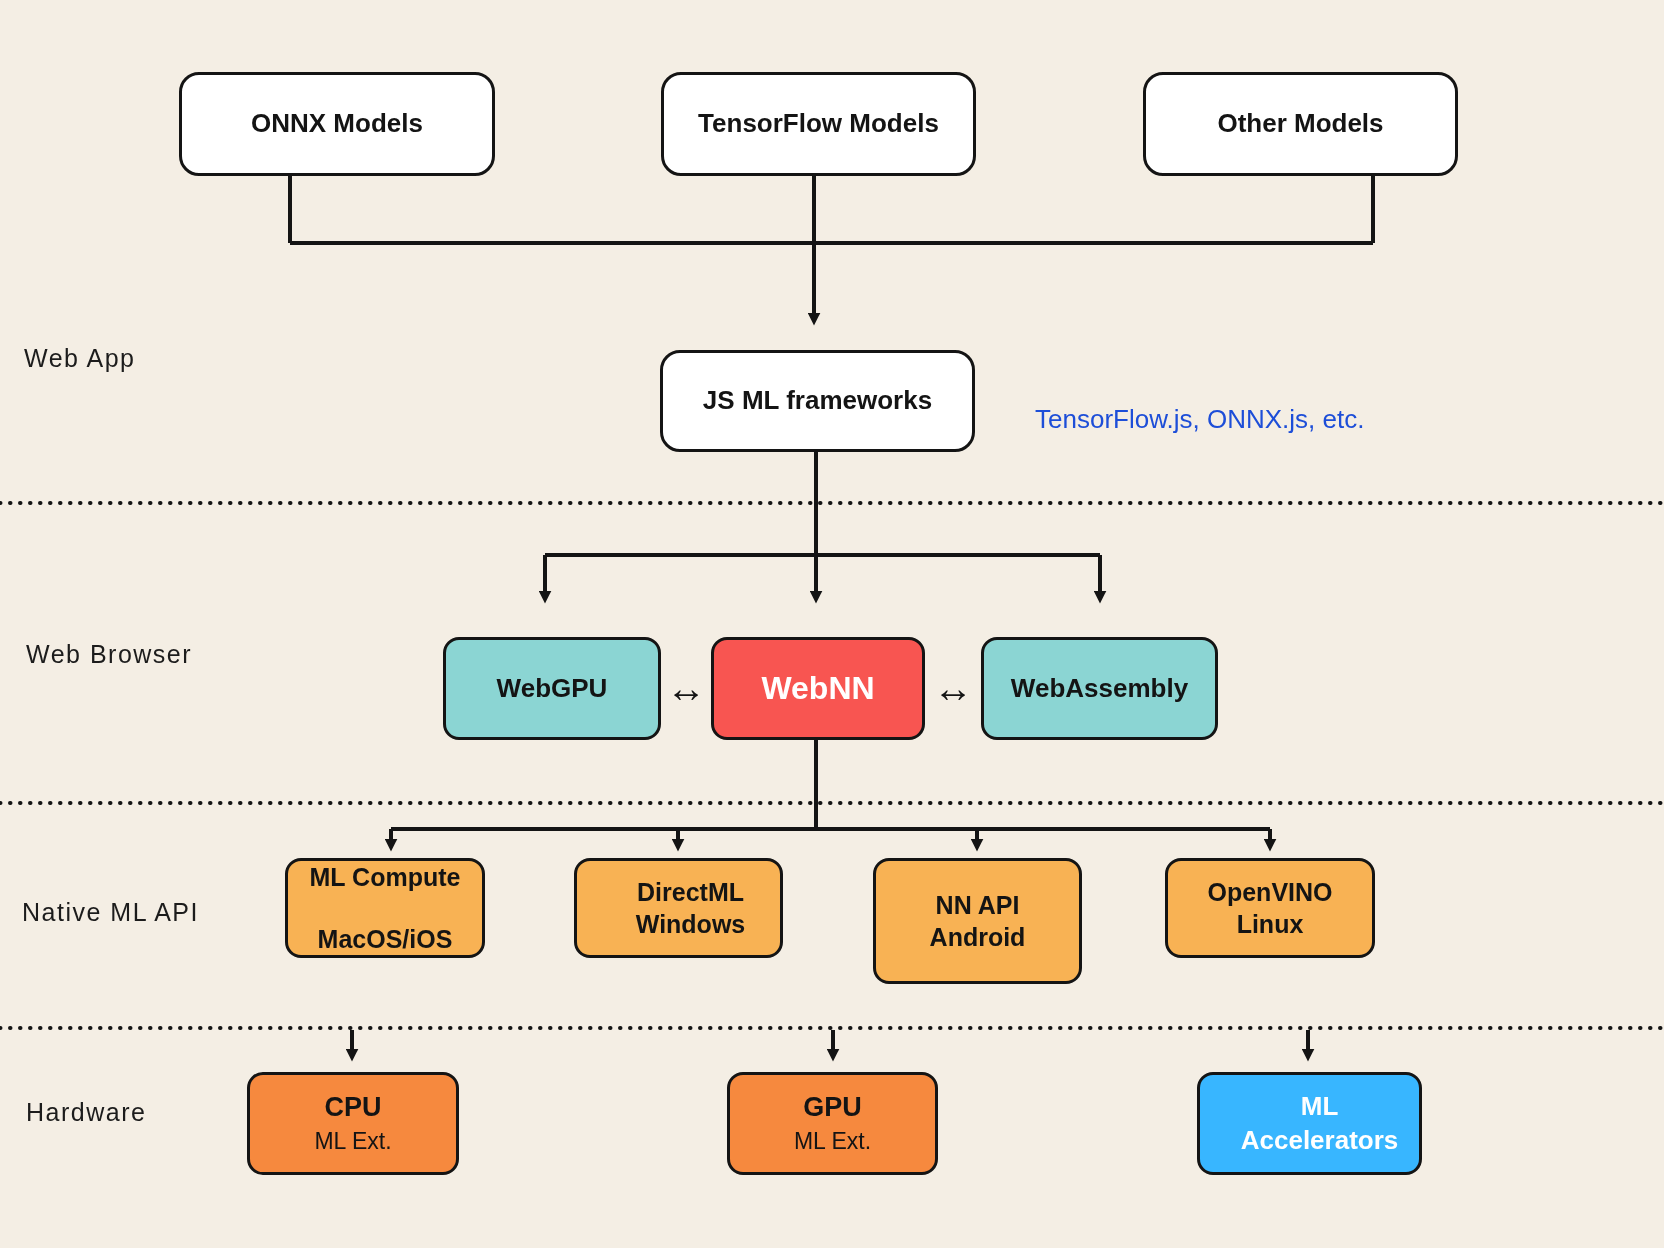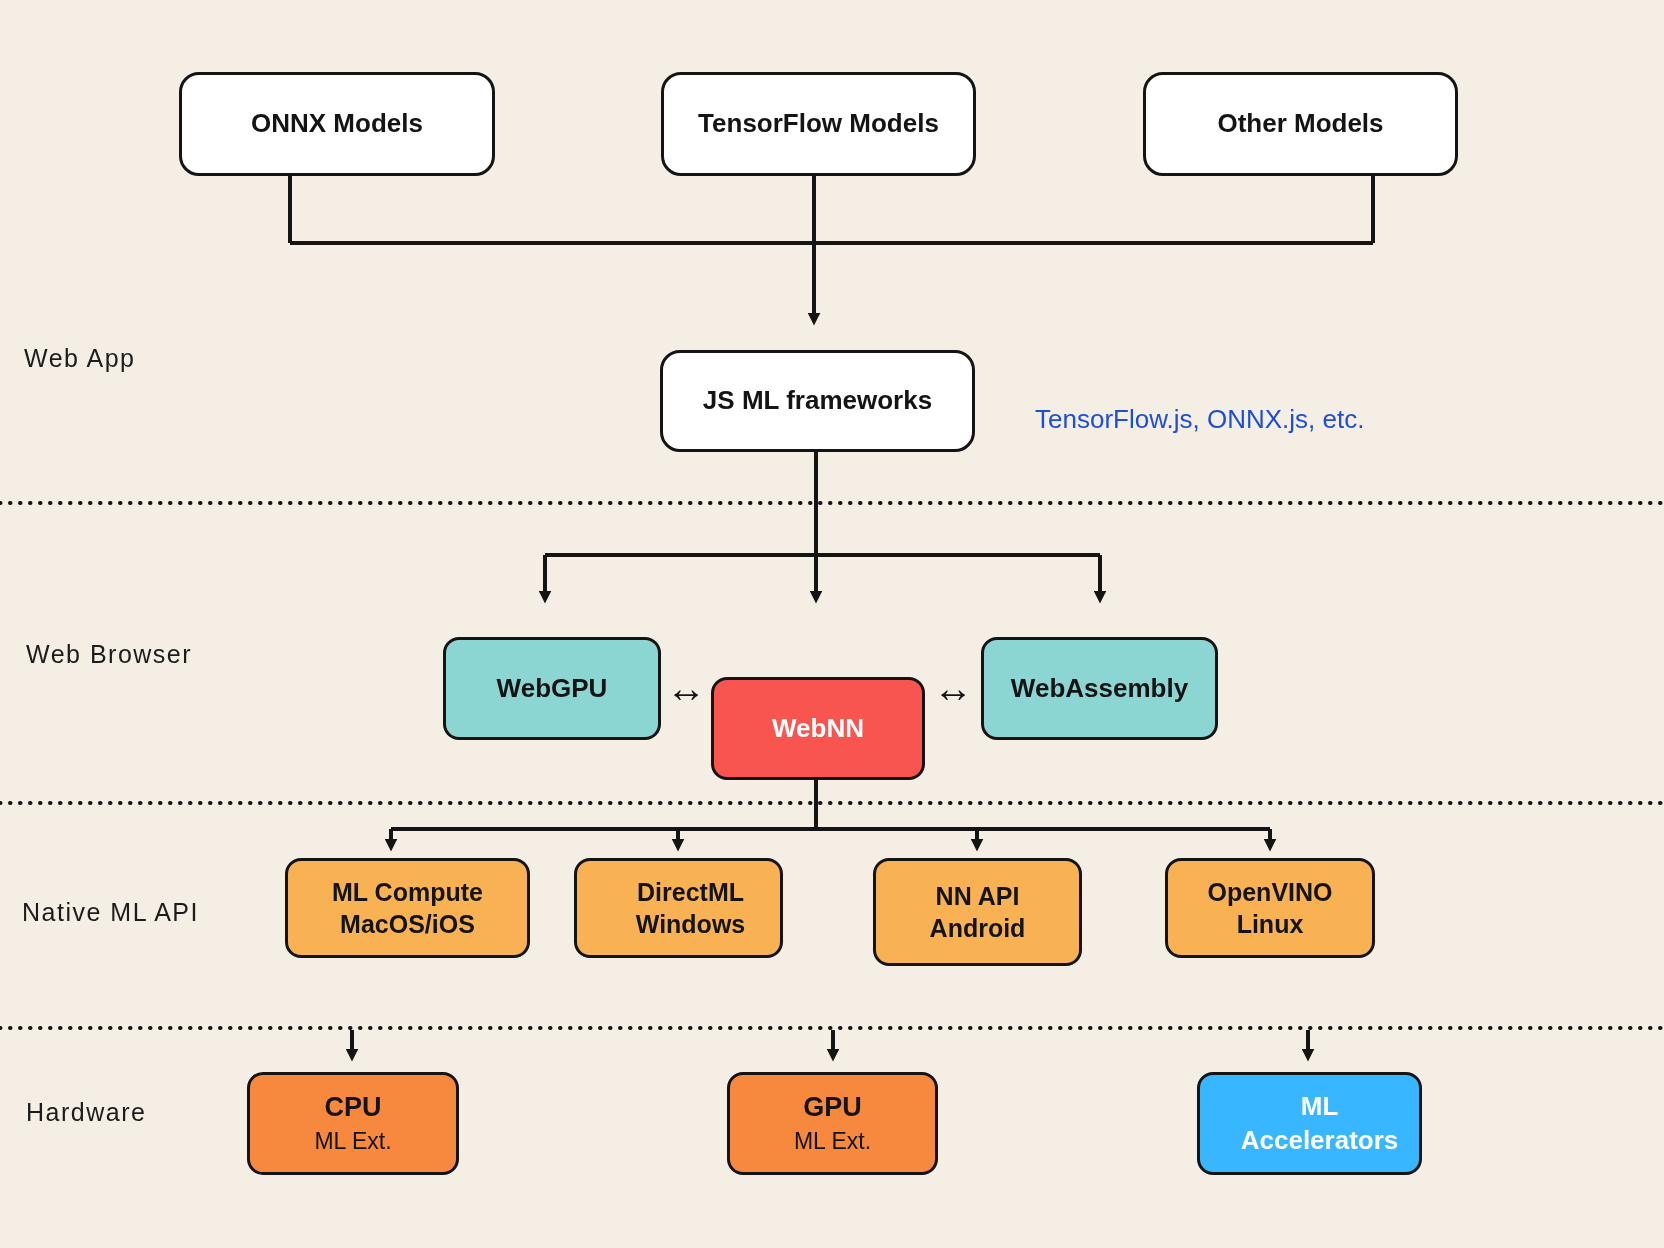--- a/index.html
+++ b/index.html
@@ -12,37 +12,37 @@
   .wires{position:absolute;left:0;top:0;width:1664px;height:1248px;}
   .wires path{fill:none;stroke:var(--line);stroke-width:4;}
   .wires path.dotted{stroke-width:4;stroke-dasharray:0.5 9.5;stroke-linecap:round;}
   .wires .head{fill:var(--line);stroke:none;}
 
   .box{position:absolute;box-sizing:border-box;border:3px solid var(--line);border-radius:18px;
        display:flex;flex-direction:column;align-items:center;justify-content:center;
        text-align:center;font-weight:bold;color:var(--line);line-height:1.3;}
   .white{background:var(--box-white);border-radius:20px;font-size:26px;}
   .teal{background:var(--teal);font-size:26px;border-radius:16px;}
-  .red{background:var(--red);color:#fff;font-size:26px;border-radius:16px;margin-top:40px;}
+  .red{background:var(--red);color:#fff;font-size:32px;border-radius:16px;}
   .api{background:var(--orange-api);font-size:25px;border-radius:16px;}
   .hw{background:var(--orange-hw);border-radius:16px;}
   .blue{background:var(--blue);color:#fff;font-size:26px;border-radius:16px;padding-left:20px;}
   .hw .l1{font-size:27px;font-weight:bold;}
   .hw .l2{font-size:23px;font-weight:normal;margin-top:2px;}
 
   .b-onnx{left:179px;top:72px;width:316px;height:104px;}
   .b-tf{left:661px;top:72px;width:315px;height:104px;}
   .b-other{left:1143px;top:72px;width:315px;height:104px;}
   .b-js{left:660px;top:350px;width:315px;height:102px;}
   .b-webgpu{left:443px;top:637px;width:218px;height:103px;}
   .b-webnn{left:711px;top:637px;width:214px;height:103px;}
   .b-wasm{left:981px;top:637px;width:237px;height:103px;}
-  .b-mlc{left:285px;top:858px;width:245px;height:100px;}
+  .b-mlc{left:285px;top:858px;width:200px;height:100px;justify-content:space-between;}
   .b-dml{left:574px;top:858px;width:209px;height:100px;padding-left:24px;}
-  .b-nn{left:873px;top:858px;width:209px;height:108px;}
+  .b-nn{left:873px;top:858px;width:209px;height:126px;}
   .b-ovn{left:1165px;top:858px;width:210px;height:100px;}
   .b-cpu{left:247px;top:1072px;width:212px;height:103px;}
   .b-gpu{left:727px;top:1072px;width:211px;height:103px;}
   .b-acc{left:1197px;top:1072px;width:225px;height:103px;}
 
   .side-label{position:absolute;font-size:25px;font-weight:400;color:#1c1c1c;letter-spacing:1.5px;}
   .lbl-webapp{left:24px;top:344px;}
   .lbl-browser{left:26px;top:640px;}
   .lbl-native{left:22px;top:898px;}
   .lbl-hardware{left:26px;top:1098px;}

